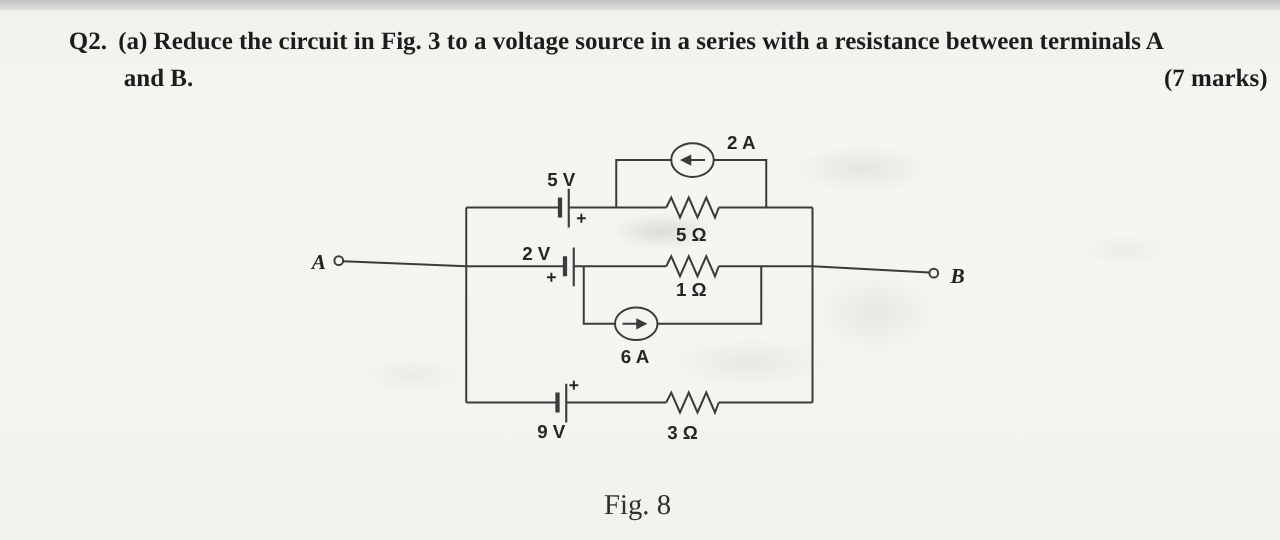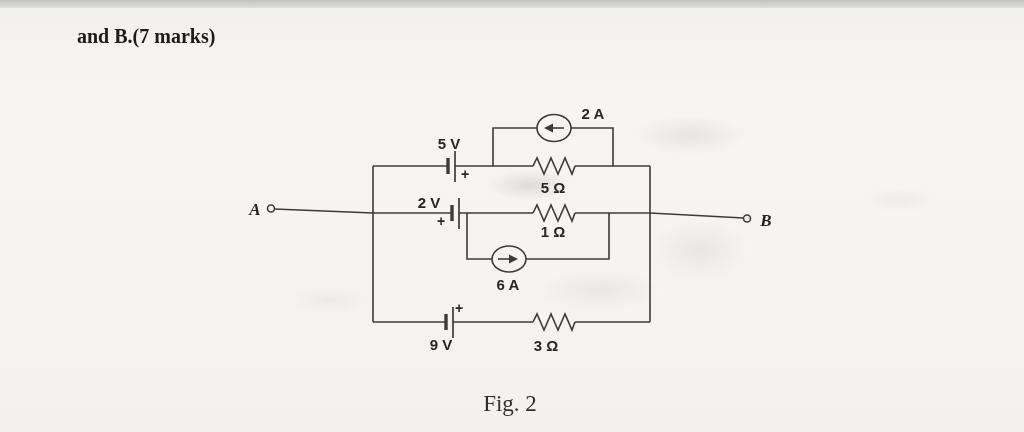--- a/index.html
+++ b/index.html
@@ -24,40 +24,44 @@
       radial-gradient(90px 28px at 600px 290px, rgba(125,120,108,.10), transparent 70%),
       radial-gradient(55px 20px at 330px 300px, rgba(125,120,108,.08), transparent 70%),
       radial-gradient(50px 18px at 900px 200px, rgba(125,120,108,.07), transparent 70%);
   }
   .question{
     position:absolute;left:55px;top:20px;right:10px;
     font-size:20px;font-weight:bold;color:#1c1c1c;
     line-height:27px;
   }
   .q-line1{display:flex;gap:9px;white-space:nowrap;}
-  .q-line2{display:flex;margin-left:22px;margin-top:3px;}
+  .q-line2{display:flex;justify-content:space-between;margin-left:44px;margin-top:3px;}
   .fig-caption{
     position:absolute;left:440px;top:391px;width:140px;
     text-align:center;font-size:23px;color:#30302e;
   }
   svg.circuit{position:absolute;left:0;top:0;}
   .ink{stroke:#3b3b3b;stroke-width:1.6;fill:none;}
   text.clabel{font-family:"Liberation Sans",sans-serif;font-size:15px;font-weight:bold;fill:#262626;text-anchor:middle;}
   text.plus{font-family:"Liberation Sans",sans-serif;font-size:14px;font-weight:bold;fill:#262626;text-anchor:middle;}
   text.term{font-family:"Liberation Serif",serif;font-size:17px;font-weight:bold;font-style:italic;fill:#222;text-anchor:middle;}
 </style>
 </head>
 <body>
 
 <div id="page">
 
   <div class="scan-strip"></div>
   <div class="scan-smudges"></div>
 
   <div class="question">
+    <div class="q-line1">
+      <span>Q2.</span>
+      <span>(a) Reduce the circuit in Fig. 3 to a voltage source in a series with a resistance between terminals A</span>
+    </div>
     <div class="q-line2">
       <span>and B.</span>
       <span>(7 marks)</span>
     </div>
   </div>
 
   <svg class="circuit" width="1024" height="432" viewBox="0 0 1024 432">
     <g class="ink">
 
       <path d="M373,166 V322"></path>
@@ -130,15 +134,15 @@
       <text class="plus" x="441" y="226">+</text>
       <text class="clabel" x="553" y="237">1 Ω</text>
       <text class="clabel" x="508" y="290">6 A</text>
 
       <text class="clabel" x="441" y="350">9 V</text>
       <text class="plus" x="459" y="313">+</text>
       <text class="clabel" x="546" y="351">3 Ω</text>
     </g>
   </svg>
 
-  <div class="fig-caption">Fig. 2</div>
+  <div class="fig-caption">Fig. 8</div>
 
 </div>
 
 </body></html>

